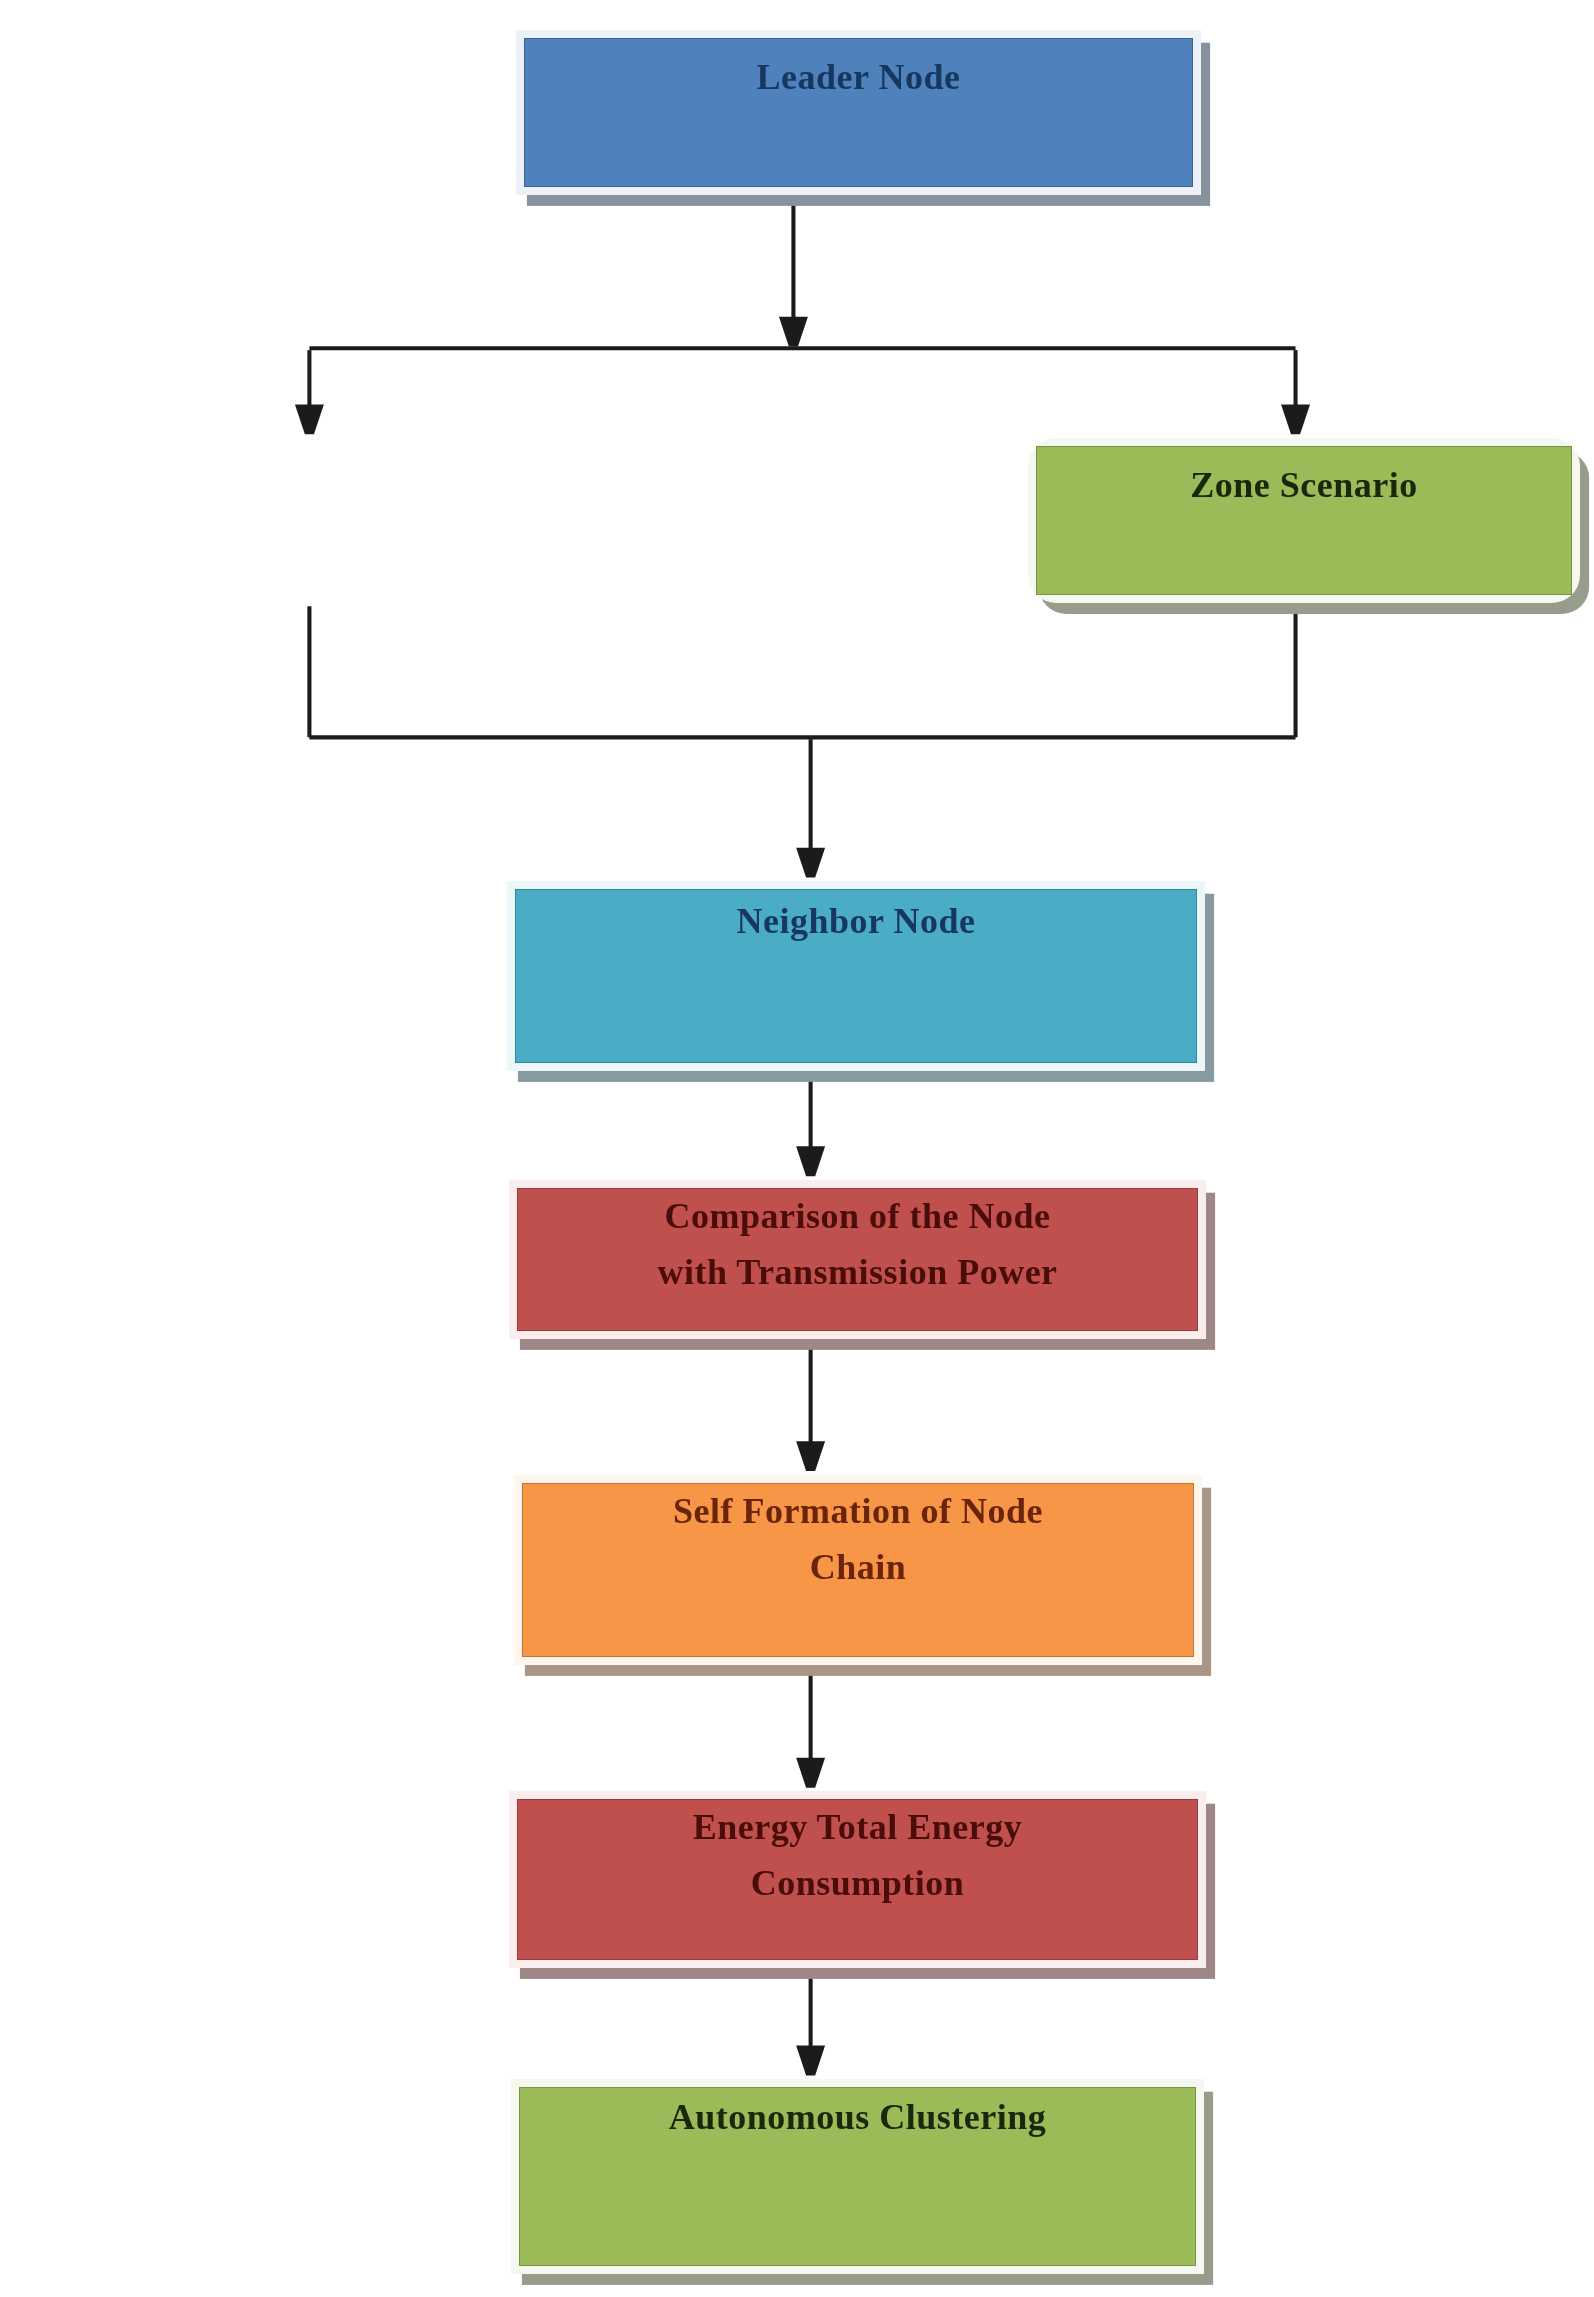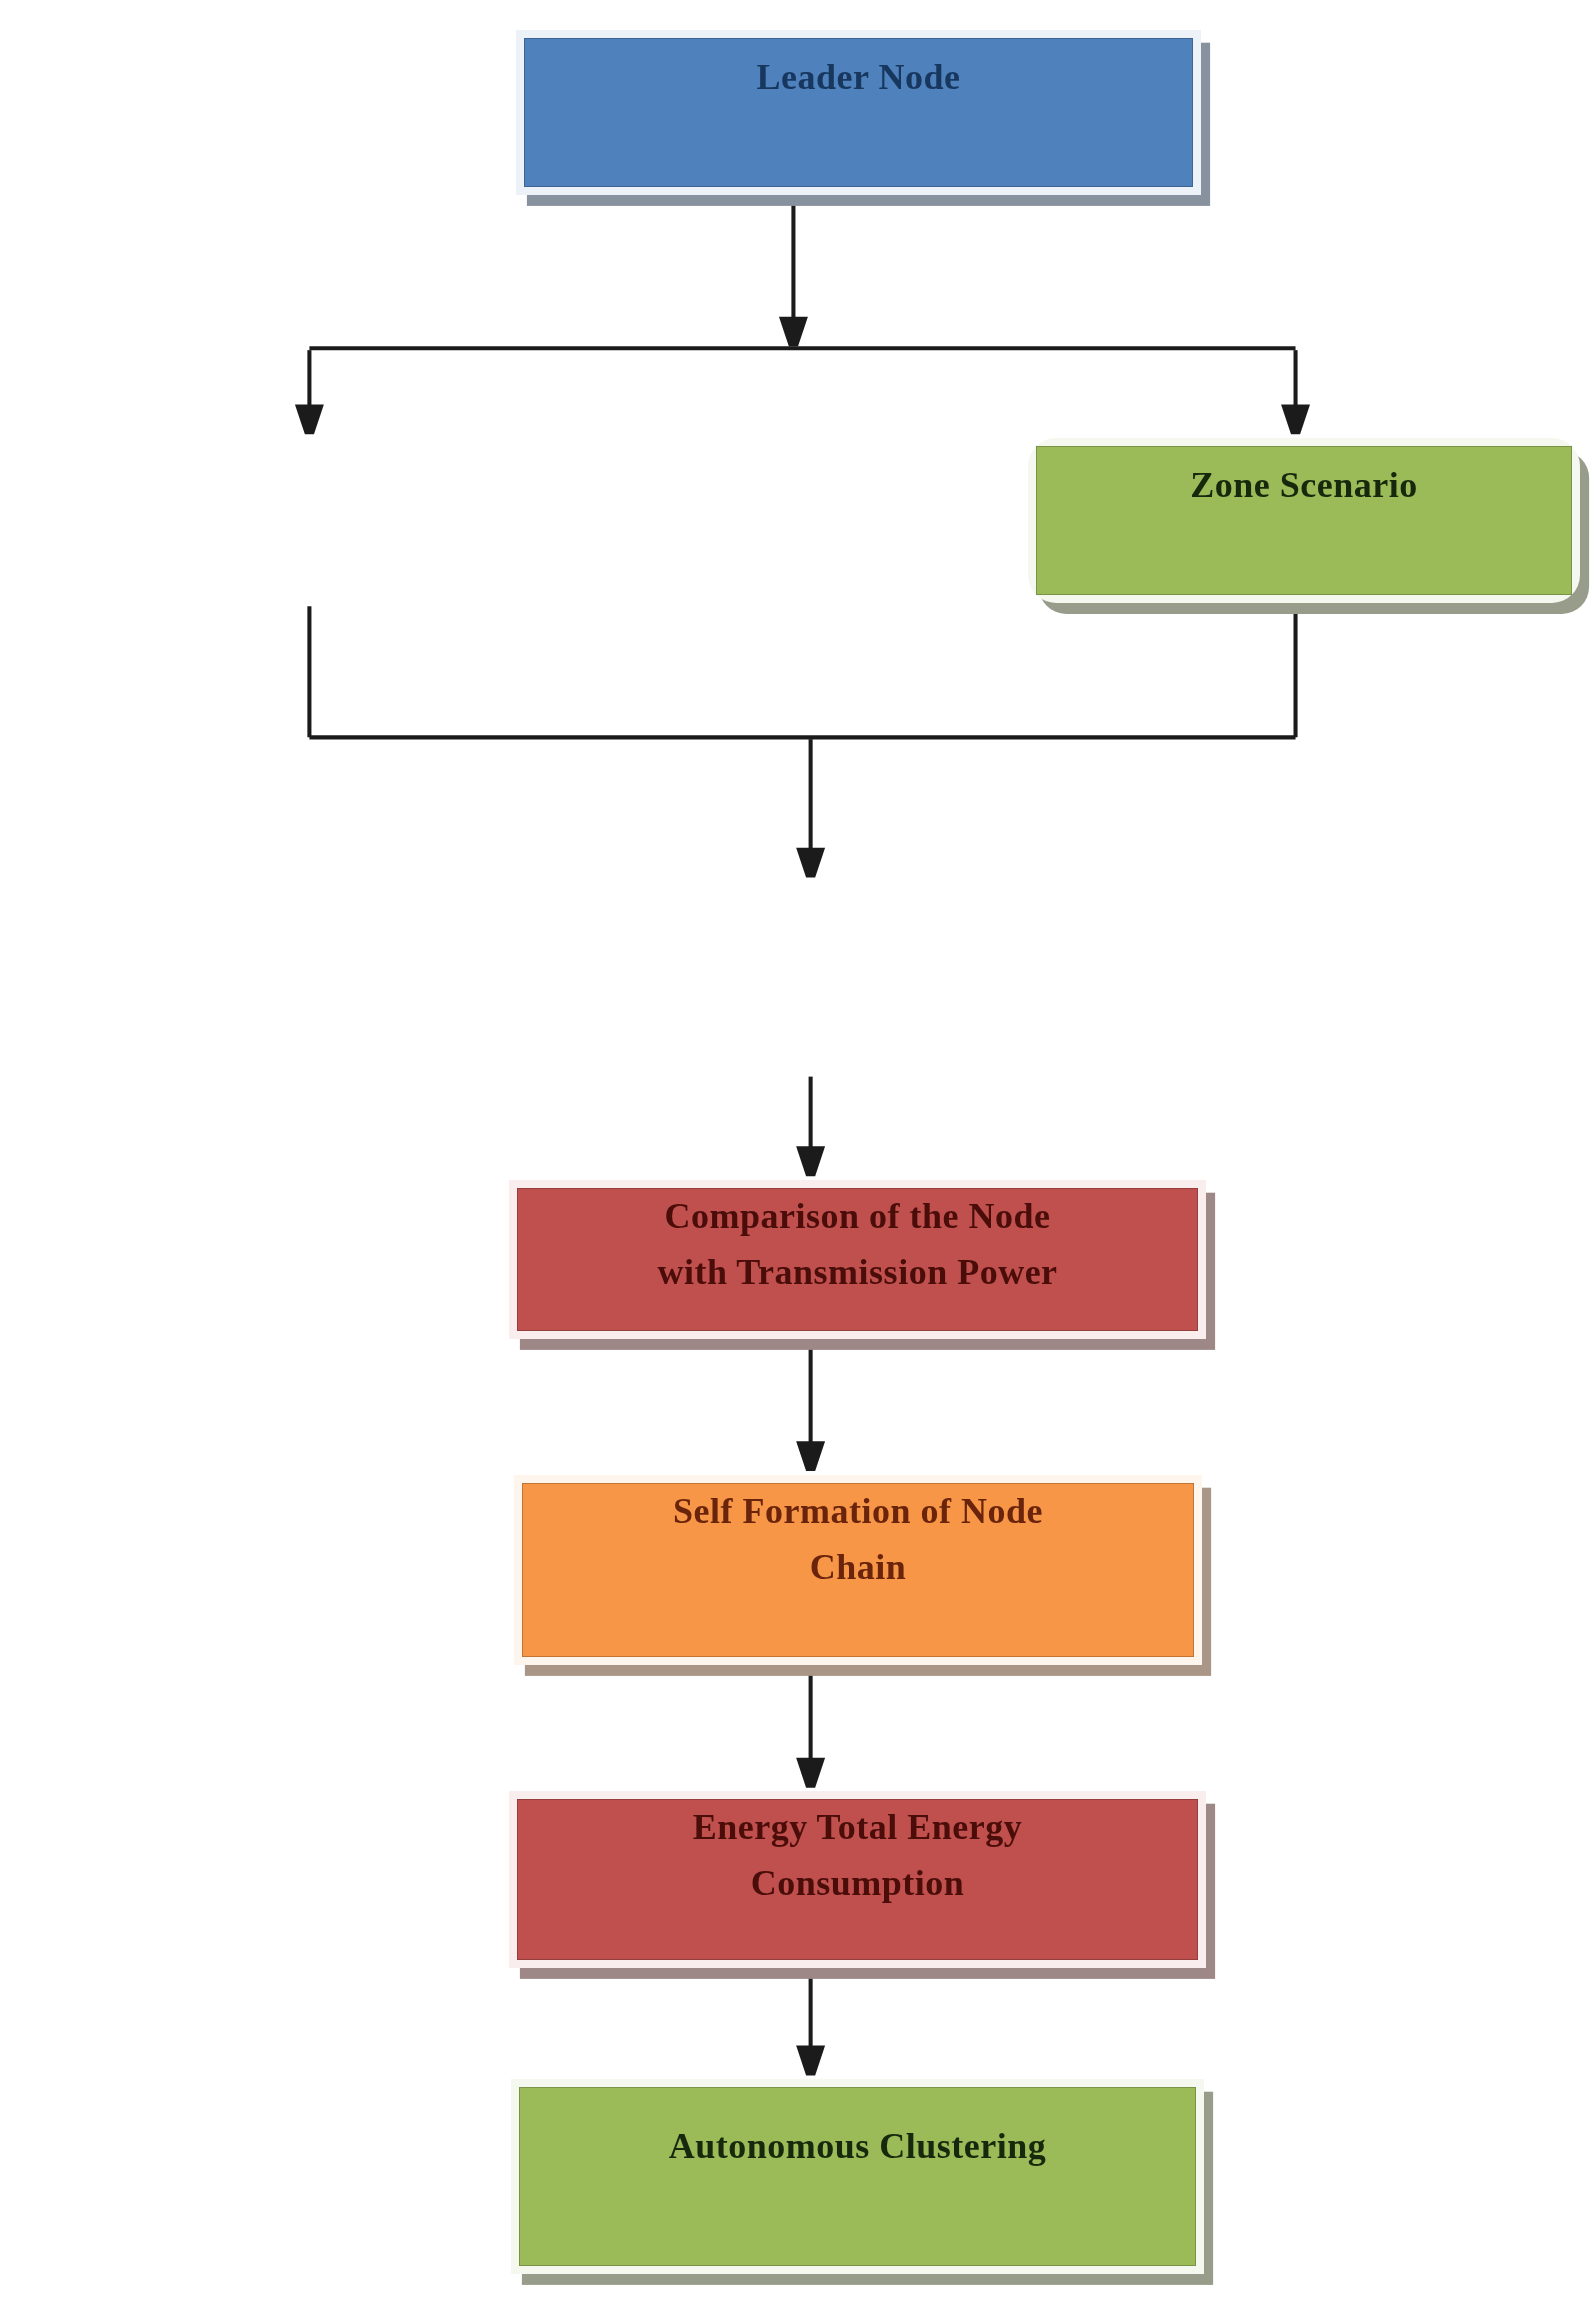--- a/index.html
+++ b/index.html
@@ -50,21 +50,21 @@
   .n-zone .fill   { padding-top: 11px; }
   .n-neighbor     { left: 507px;  top: 881px;  width: 698px; height: 190px; }
   .n-neighbor .fill { padding-top: 3.6px; }
   .n-comparison   { left: 509px;  top: 1180px; width: 697px; height: 159px; }
   .n-comparison .fill { padding-top: 0; }
   .n-selfform     { left: 514px;  top: 1475px; width: 688px; height: 190px; }
   .n-selfform .fill { padding-top: 0; }
   .n-finding      { left: 509px;  top: 1791px; width: 697px; height: 177px; }
   .n-finding .fill { padding-top: 0; }
   .n-autonomous   { left: 511px;  top: 2079px; width: 693px; height: 195px; }
-  .n-autonomous .fill { padding-top: 31px; }
+  .n-autonomous .fill { padding-top: 2px; }
 </style>
 </head>
 <body>
 
 <div class="canvas" style="--edge: #1b1b1b;">
 
   <svg class="connector-layer" viewBox="0 0 1763 2540" aria-hidden="true">
 
     <g>
       <path d="M877 220 V352"></path>
@@ -117,20 +117,23 @@
 
   <div class="node n-leader" style="background: rgb(237, 242, 248); --shadow: rgb(136,146,158);">
     <div class="fill" style="background: rgb(79, 129, 189); color: rgb(23, 55, 94);">Leader Node</div>
   </div>
 
 
   <div class="node n-zone" style="background: rgb(245, 248, 238); --shadow: rgb(151,157,138);">
     <div class="fill" style="background: rgb(155, 187, 89); color: rgb(23, 40, 12);">Zone Scenario</div>
   </div>
 
+  <div class="node n-neighbor" style="background: rgb(237, 247, 249); --shadow: rgb(135,154,160);">
+    <div class="fill" style="background: rgb(75, 172, 198); color: rgb(23, 55, 94);">Neighbor Node</div>
+  </div>
 
   <div class="node n-selfform" style="background: rgb(254, 245, 237); --shadow: rgb(169,150,134);">
     <div class="fill" style="background: rgb(247, 150, 70); color: rgb(107, 36, 12);">Self Formation of Node
 Chain</div>
   </div>
 
   <div class="node n-comparison" style="background: rgb(249, 238, 237); --shadow: rgb(158,136,135);">
     <div class="fill" style="background: rgb(192, 80, 77); color: rgb(74, 13, 9);">Comparison of the Node
 with Transmission Power</div>
   </div>

